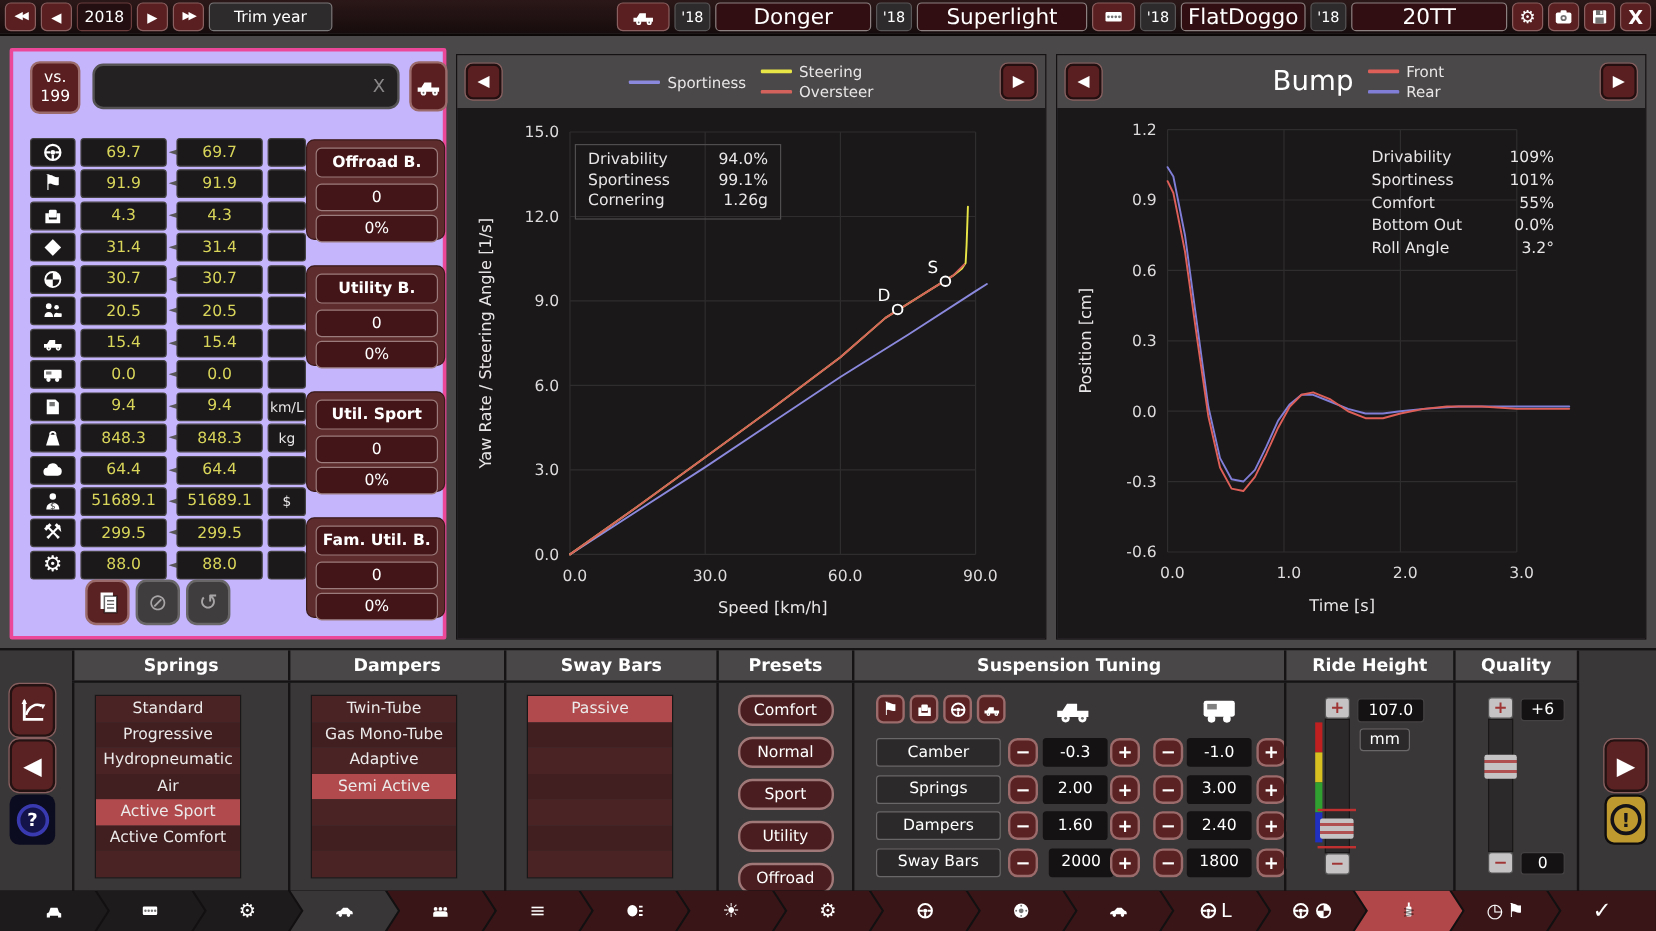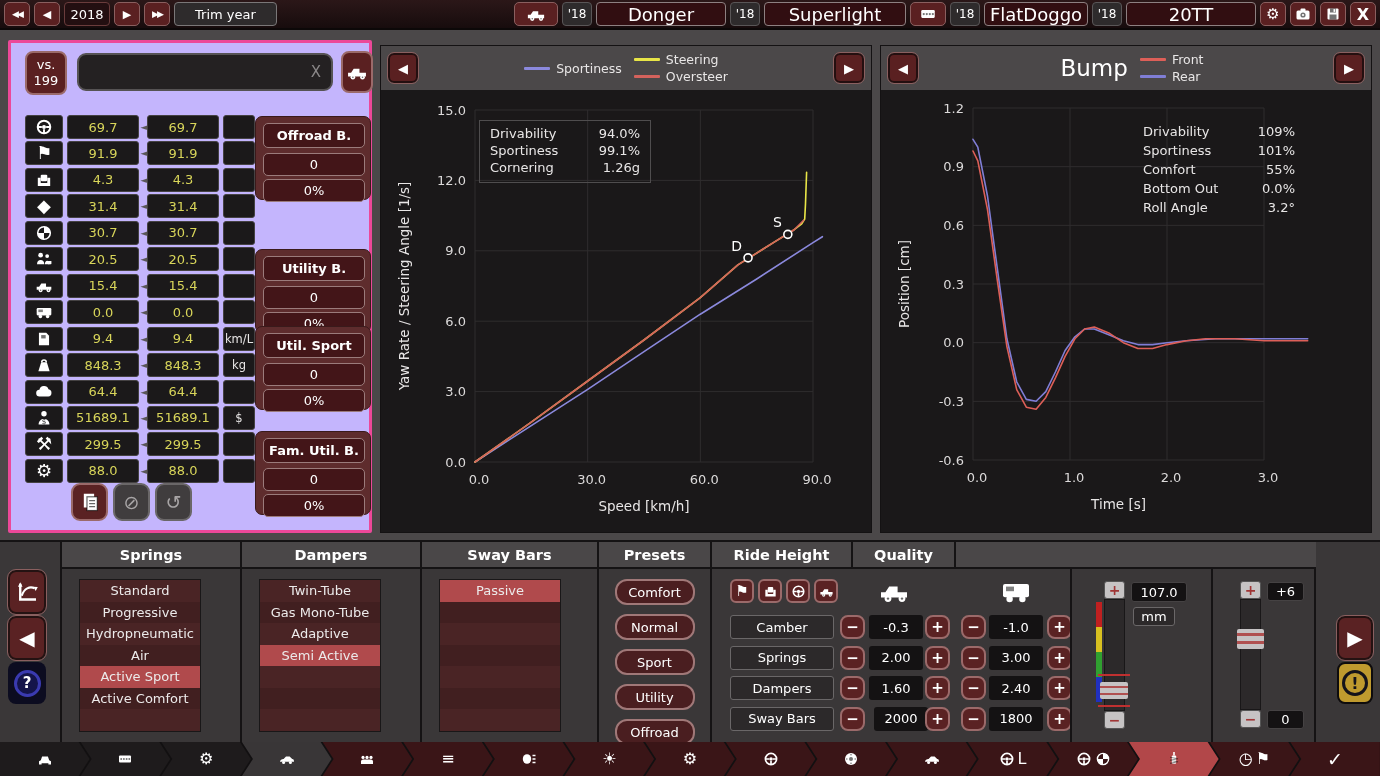--- a/index.html
+++ b/index.html
@@ -394,21 +394,21 @@
       <div class="stat-arrow" style="top: 415.85px;">◄</div>
       <div class="cell v2" style="top: 415.85px;">88.0</div>
       <div class="cell unit" style="top: 415.85px;"></div>
     </div>
   <div id="badges">
       <div class="badge" style="top: 73px;">
         <div class="bx bt">Offroad B.</div>
         <div class="bx b1">0</div>
         <div class="bx b2">0%</div>
       </div>
-      <div class="badge" style="top: 178px; margin-top: 28px;">
+      <div class="badge" style="top: 178px;">
         <div class="bx bt">Utility B.</div>
         <div class="bx b1">0</div>
         <div class="bx b2">0%</div>
       </div>
       <div class="badge" style="top: 283px;">
         <div class="bx bt">Util. Sport</div>
         <div class="bx b1">0</div>
         <div class="bx b2">0%</div>
       </div>
       <div class="badge" style="top: 388px;">
@@ -576,20 +576,21 @@
         </div>
       </div></div>
 </section>
 
 <section class="bottom">
   <div class="bheader">
     <div class="bh-cell" style="width:180px">Springs</div>
     <div class="bh-cell" style="width:180px">Dampers</div>
     <div class="bh-cell" style="width:177px">Sway Bars</div>
     <div class="bh-cell" style="width:113px">Presets</div>
+    <div class="bh-cell" style="width:360px">Suspension Tuning</div>
     <div class="bh-cell" style="width:141px">Ride Height</div>
     <div class="bh-cell" style="width:105px;border-right:2px solid #151314">Quality</div>
   </div>
 
   <div class="bcol" style="left:60px;width:180px">
       <div class="list" id="list-springs">
         <div class="lrow odd">Standard</div>
         <div class="lrow even">Progressive</div>
         <div class="lrow odd">Hydropneumatic</div>
         <div class="lrow even">Air</div>

